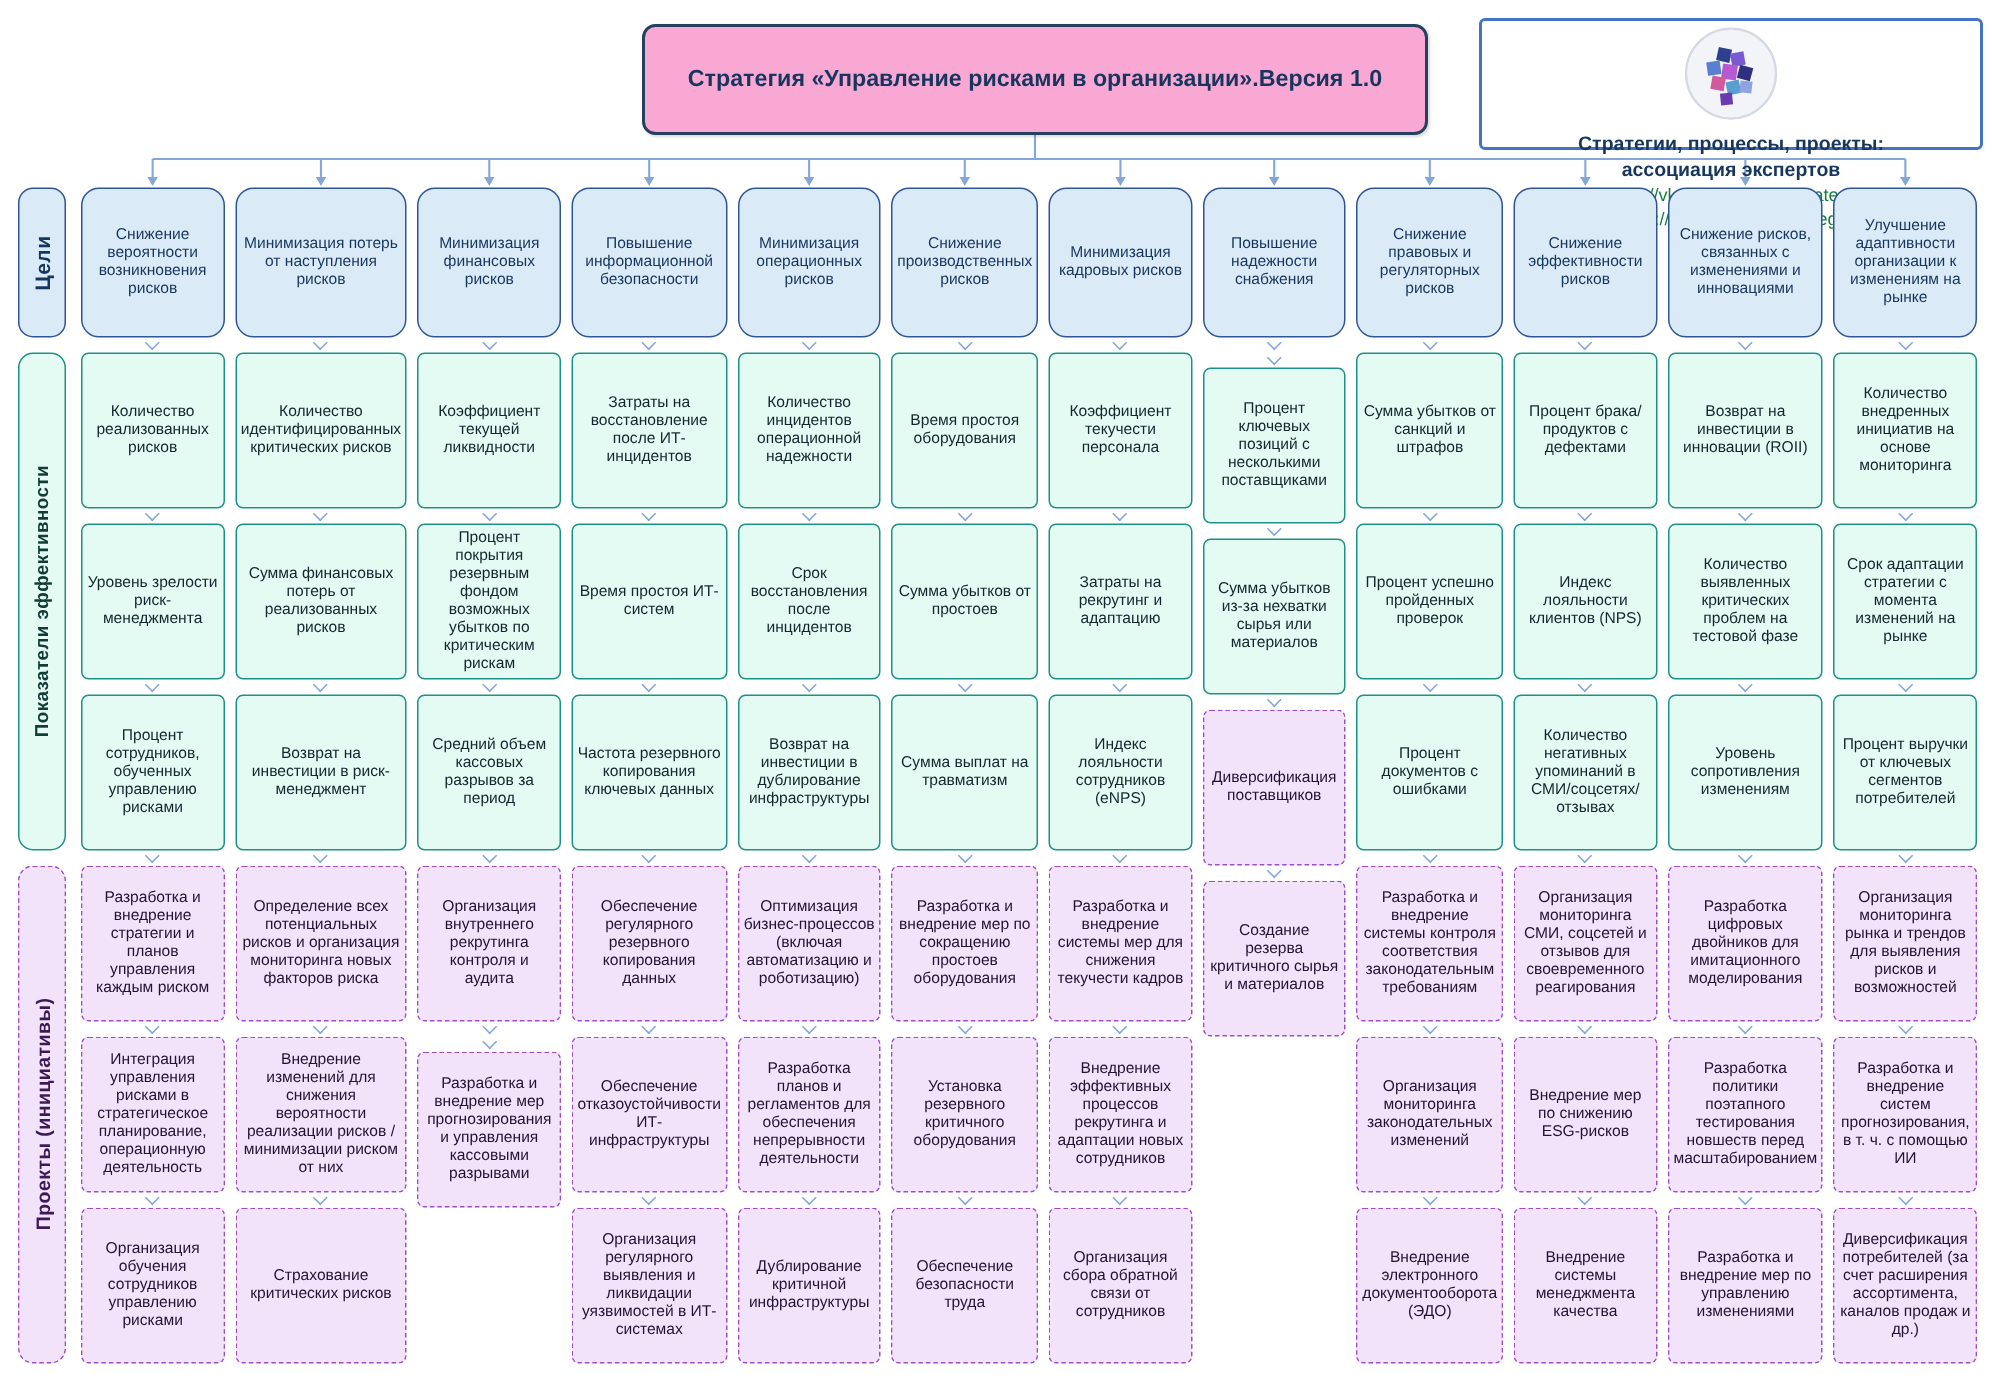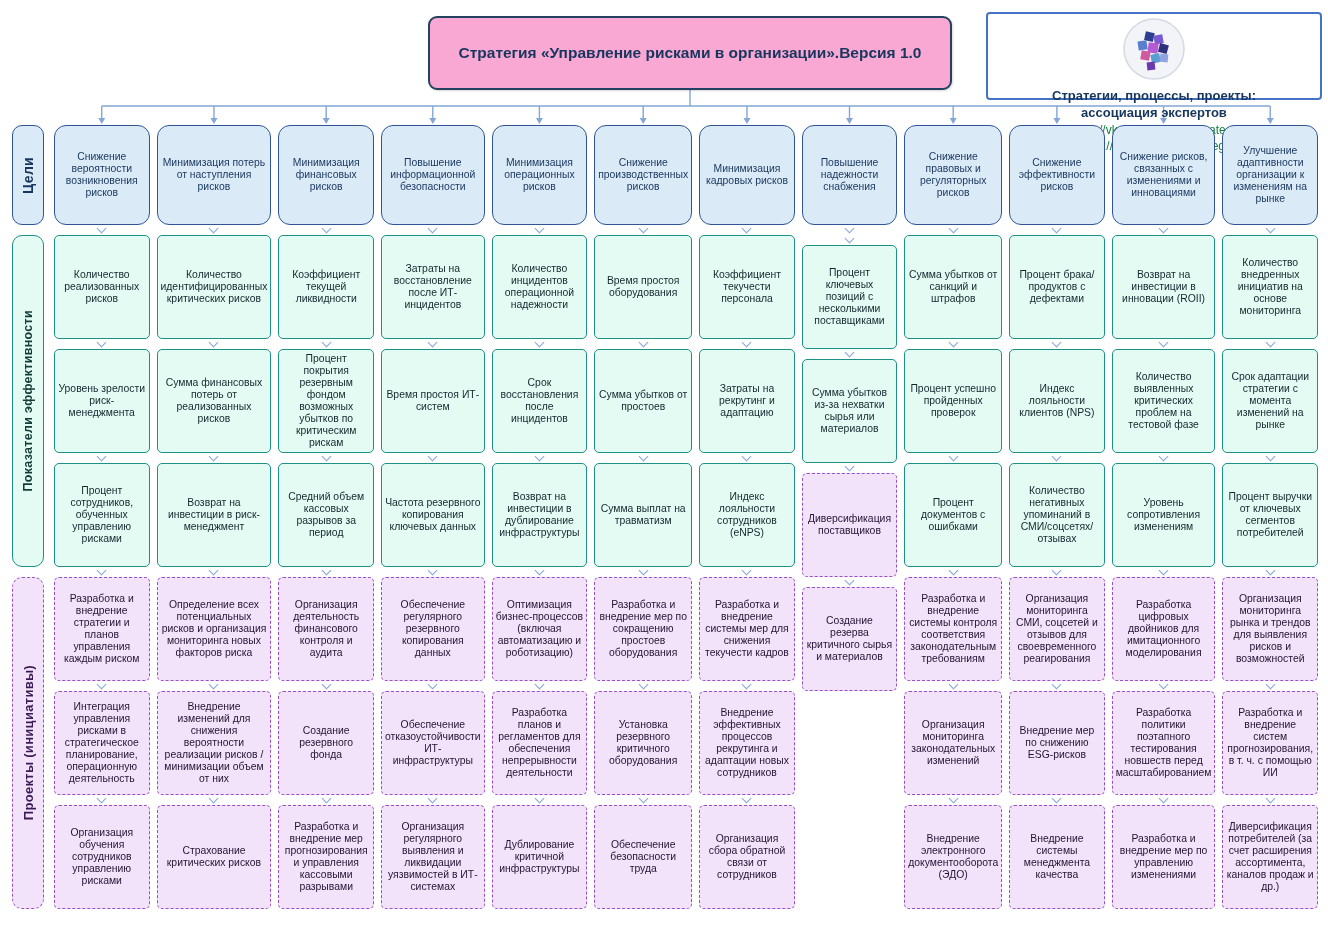--- a/index.html
+++ b/index.html
@@ -156,21 +156,21 @@
           <i></i>
         </div>
         <div class="cell kpi-box">Возврат на инвестиции в риск-менеджмент</div>
         <div class="v-arrow">
           <i></i>
         </div>
         <div class="cell project-box">Определение всех потенциальных рисков и организация мониторинга новых факторов риска</div>
         <div class="v-arrow">
           <i></i>
         </div>
-        <div class="cell project-box">Внедрение изменений для снижения вероятности реализации рисков / минимизации объем от них</div>
+        <div class="cell project-box">Внедрение изменений для снижения вероятности реализации рисков / минимизации риском от них</div>
         <div class="v-arrow">
           <i></i>
         </div>
         <div class="cell project-box">Страхование критических рисков</div>
       </div>
       <div class="col">
         <div class="cell goal-box">Минимизация финансовых рисков</div>
         <div class="v-arrow">
           <i></i>
         </div>
@@ -179,25 +179,24 @@
           <i></i>
         </div>
         <div class="cell kpi-box">Процент покрытия резервным фондом возможных убытков по критическим рискам</div>
         <div class="v-arrow">
           <i></i>
         </div>
         <div class="cell kpi-box">Средний объем кассовых разрывов за период</div>
         <div class="v-arrow">
           <i></i>
         </div>
-        <div class="cell project-box">Организация деятельность финансового контроля и аудита</div>
-        <div class="v-arrow">
-          <i></i>
-        </div>
-        <div class="cell project-box">Создание резервного фонда</div>
+        <div class="cell project-box">Организация внутреннего рекрутинга контроля и аудита</div>
+        <div class="v-arrow">
+          <i></i>
+        </div>
         <div class="v-arrow">
           <i></i>
         </div>
         <div class="cell project-box">Разработка и внедрение мер прогнозирования и управления кассовыми разрывами</div>
       </div>
       <div class="col">
         <div class="cell goal-box">Повышение информационной безопасности</div>
         <div class="v-arrow">
           <i></i>
         </div>

